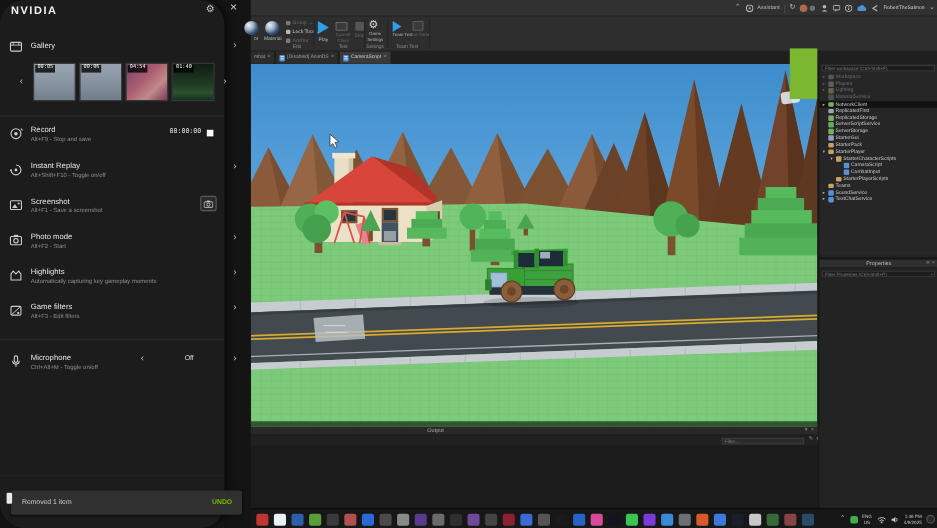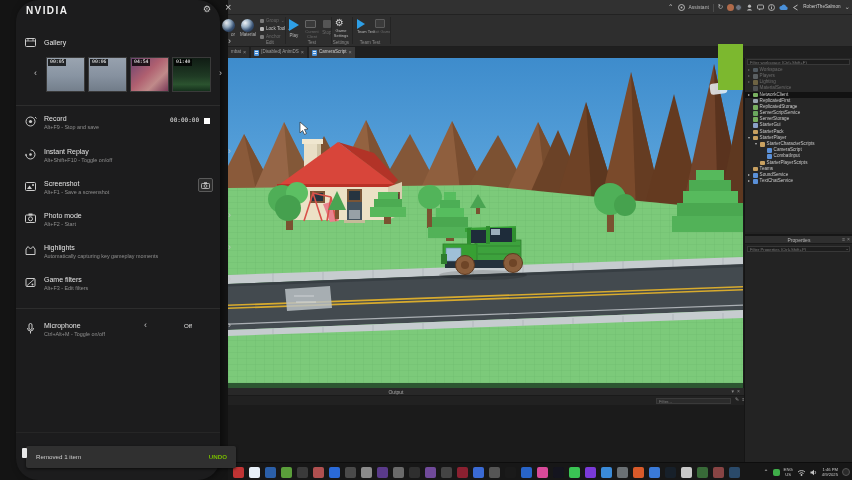--- a/index.html
+++ b/index.html
@@ -79,21 +79,21 @@
   .tb-icons{position:absolute;left:5px;top:3.5px;display:flex;gap:5px;}
   .tb-icon{width:11px;height:11px;border-radius:2px;}
   .tray{position:absolute;right:2px;top:0;height:18px;display:flex;align-items:center;gap:4px;color:#c8c8c8;}
   .tray .caret{font-size:6px;}
   .tray-green{width:7px;height:7px;border-radius:2px;background:#3fae49;}
   .tray-lang{font-size:4.2px;text-align:center;line-height:1.2;}
   .tray-clock{font-size:4.2px;text-align:right;line-height:1.3;}
   .tray-notif{width:8px;height:8px;border-radius:50%;background:#2a2a2a;border:1px solid #555;}
 
   
-  .overlay{position:absolute;left:16px;top:0;width:204px;height:480px;background:#1c1c1d;z-index:20;
+  .overlay{position:absolute;left:0;top:0;width:204px;height:480px;background:#1c1c1d;z-index:20;
     box-shadow:2px 0 6px rgba(0,0,0,.5);color:#e2e2e2;border-radius:22px;}
   .ov-title{position:absolute;left:10px;top:6px;font-size:10px;font-weight:bold;letter-spacing:1.4px;color:#f2f2f2;}
   .ov-gear{position:absolute;left:187px;top:5px;font-size:9px;color:#c8c8c8;font-family:"DejaVu Sans",sans-serif;}
   .ov-close{position:absolute;left:209px;top:2px;font-size:11px;color:#c8c8c8;}
   .ov-chev{position:absolute;font-size:9px;color:#c2c2c2;}
   .ov-iconbox{position:absolute;left:8px;width:13px;height:13px;}
   .ov-row-title{position:absolute;left:28px;font-size:7px;color:#e6e6e6;}
   .ov-row-sub{position:absolute;left:28px;font-size:5.4px;color:#8f8f8f;}
   .ov-div{position:absolute;left:0;right:0;height:1px;background:#2d2d2d;}
   .thumb{position:absolute;top:57px;width:39px;height:35px;border:1px solid #3a3a3a;}

